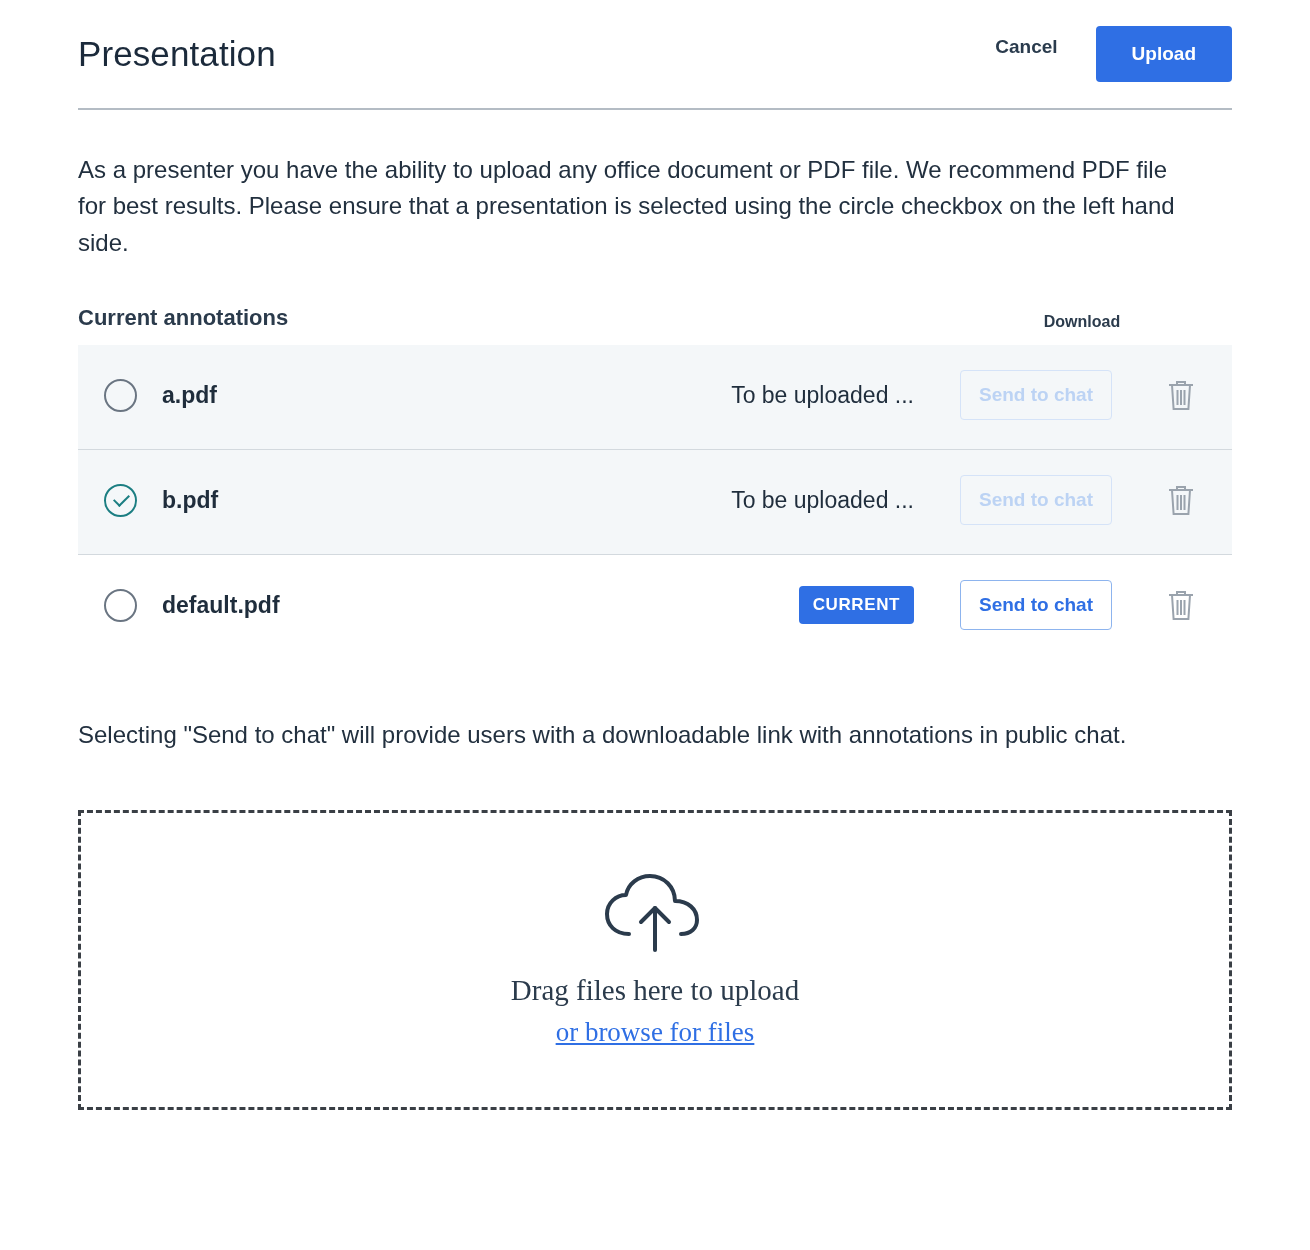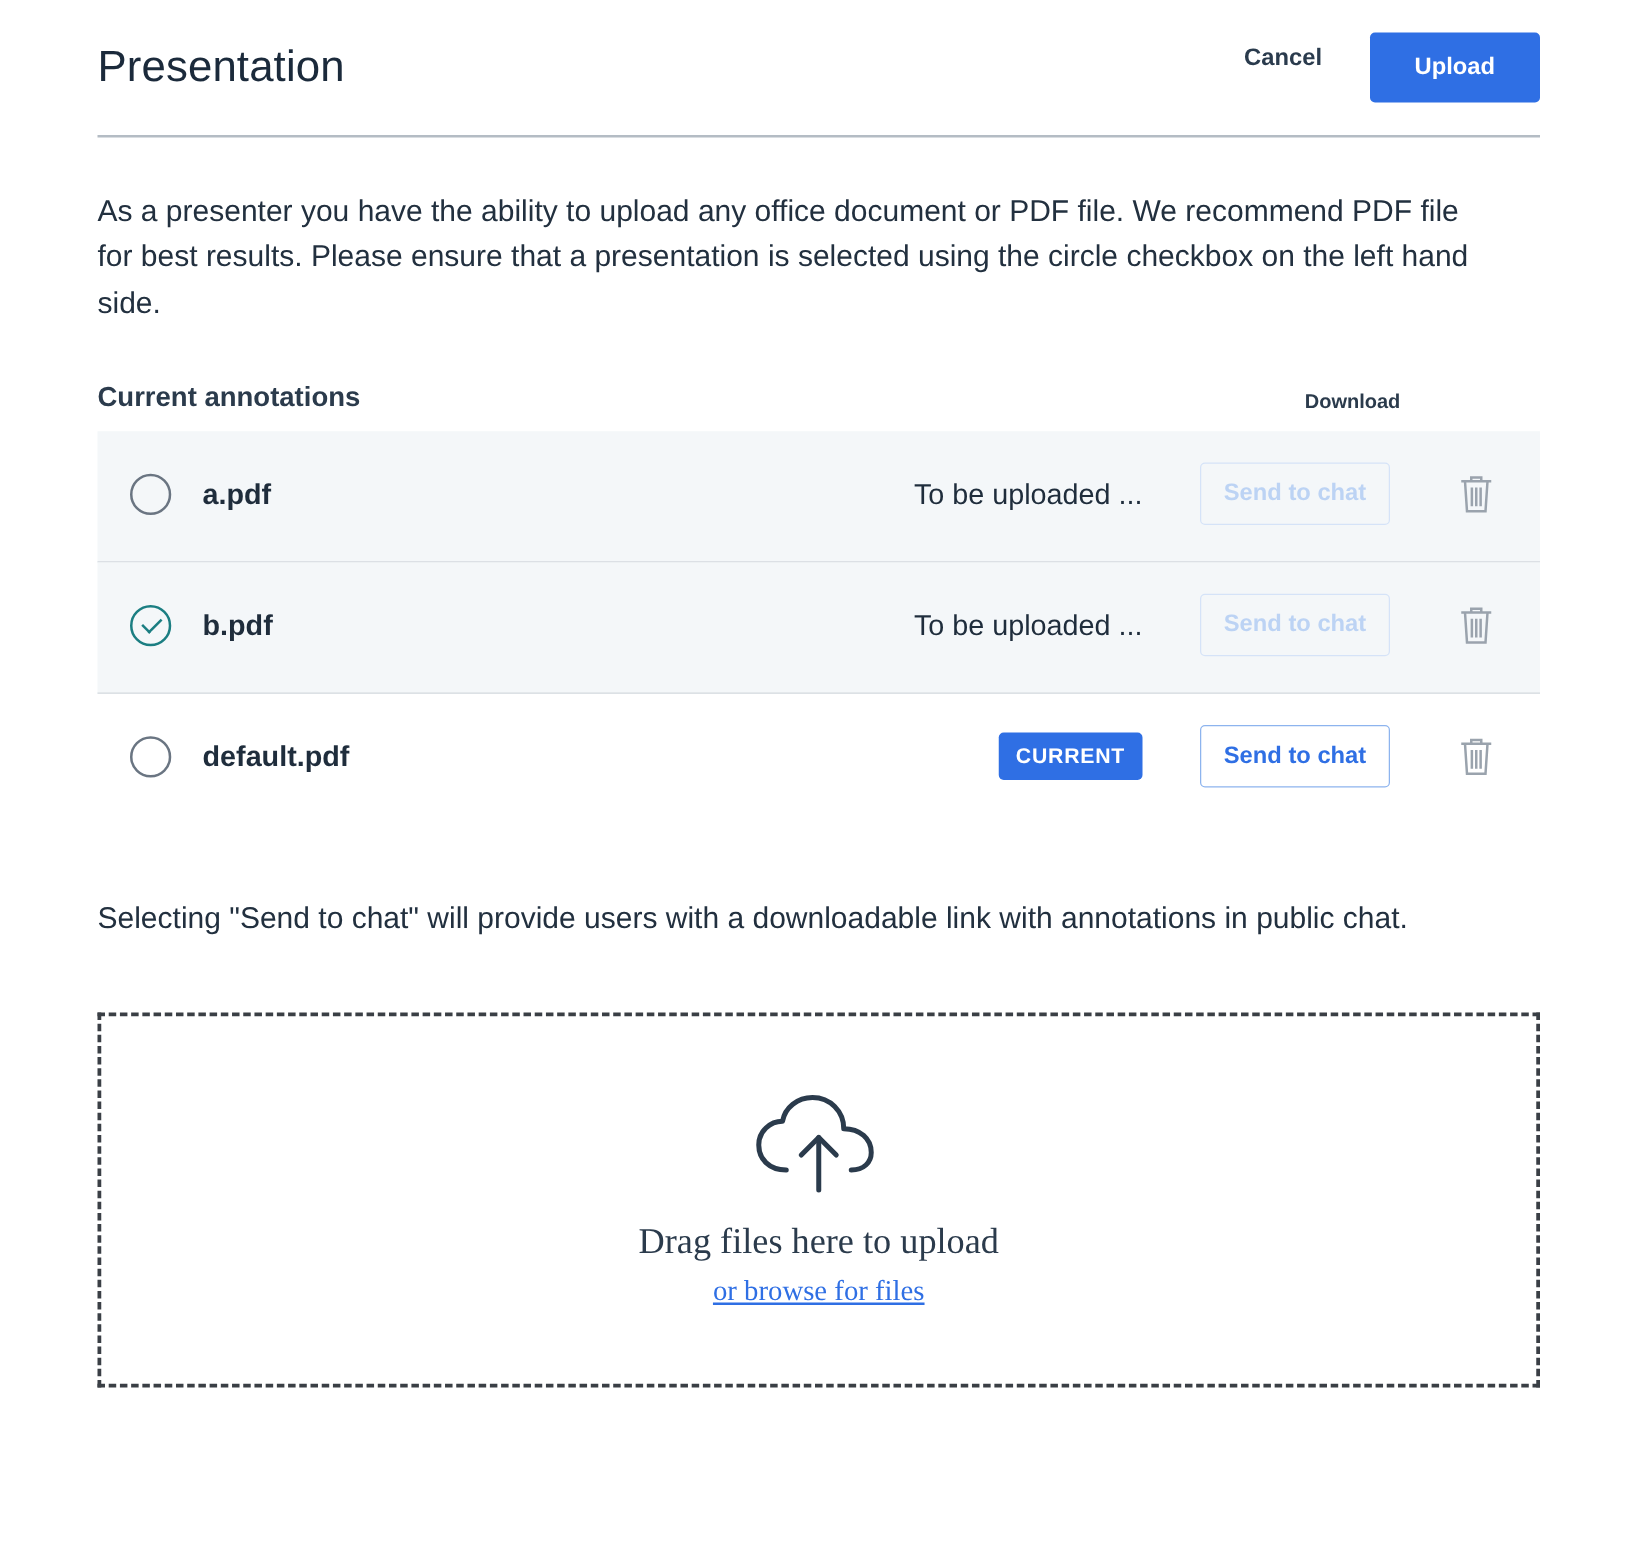--- a/index.html
+++ b/index.html
@@ -217,21 +217,21 @@
     justify-content: center;
     box-sizing: border-box;
     font-family: Liberation Serif, serif;
   }
   .dropzone-text {
     font-size: 29px;
     color: #2b3b4c;
     margin-top: 16px;
   }
   .browse-link {
-    font-size: 23px;
+    font-size: 27px;
     color: #2f6fe4;
     text-decoration: underline;
     margin-top: 10px;
     cursor: pointer;
   }
 </style>
 </head>
 <body>
 
 <div class="modal">

